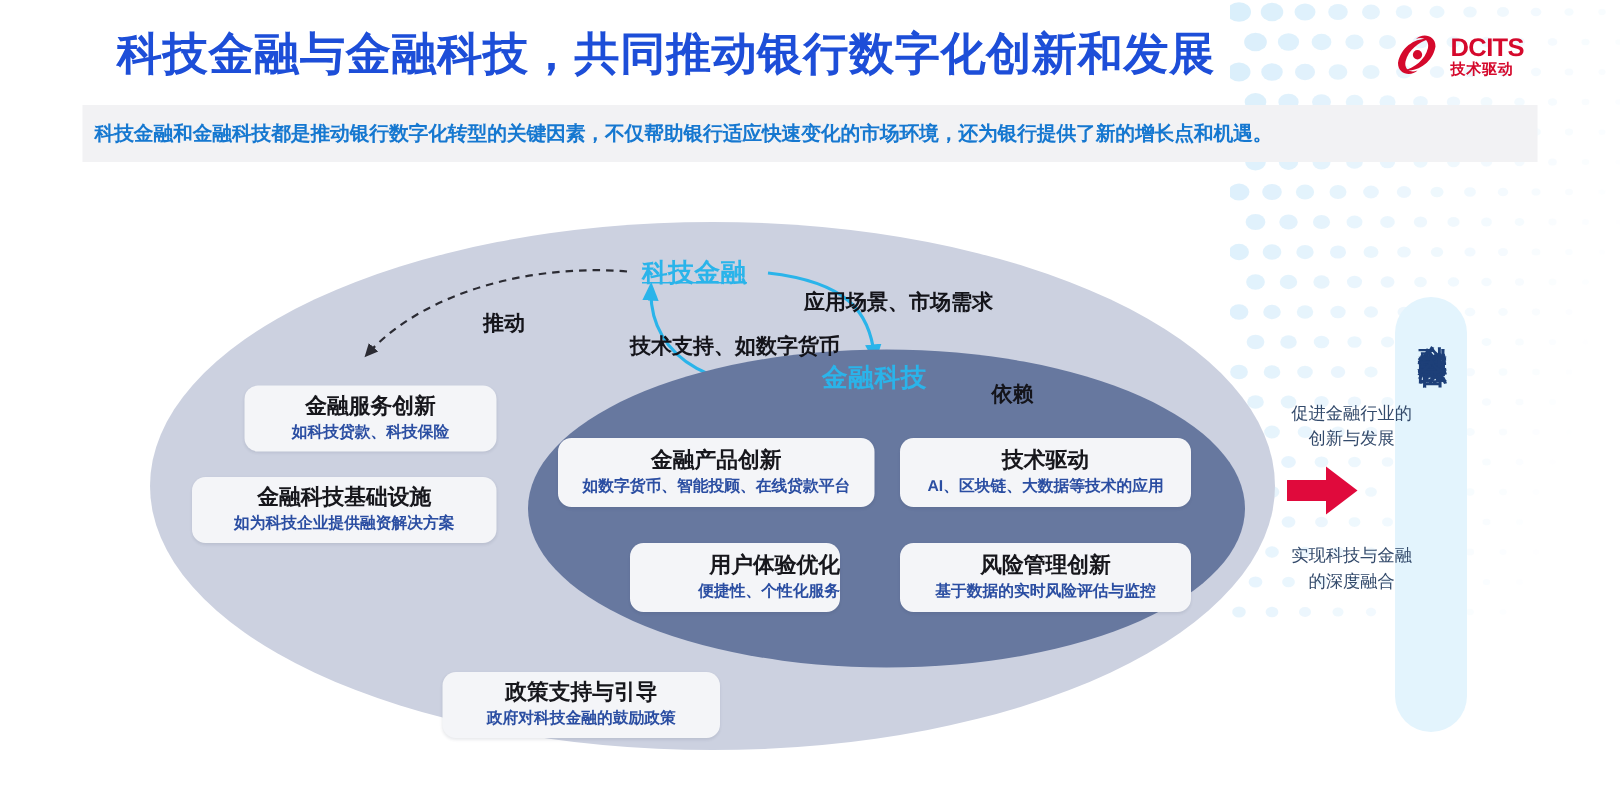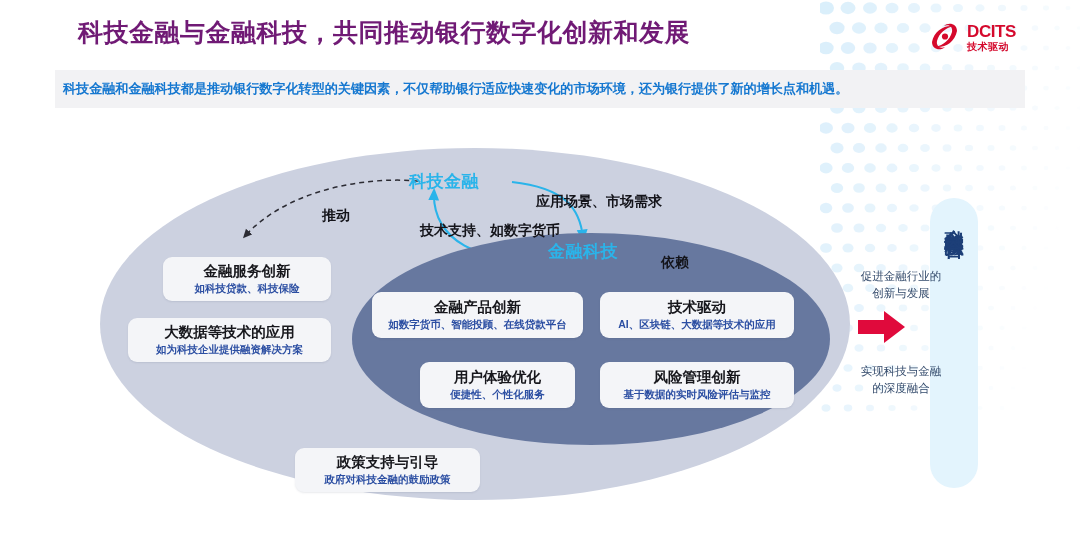--- a/index.html
+++ b/index.html
@@ -23,23 +23,23 @@
     width: 260px; height: 420px;
     pointer-events: none;
     z-index: 0;
   }
 
   
   #title {
     position: absolute;
     left: 78px; top: 16px;
     width: 760px;
-    font-size: 25px;
+    font-size: 30px;
     font-weight: bold;
-    color: #701a75;
+    color: #1d4ed8;
     letter-spacing: 0.5px;
     white-space: nowrap;
     z-index: 6;
   }
   #logo {
     position: absolute;
     left: 928px; top: 19px;
     width: 132px; height: 36px;
     z-index: 7;
     display: flex;
@@ -126,33 +126,33 @@
     margin-top: 2px;
     white-space: nowrap;
   }
 
   #card-fin-service      { left: 163px; top: 257px; width: 168px; height: 44px; }
   #card-fintech-product  { left: 128px; top: 318px; width: 203px; height: 44px; }
   #card-fintech-infra    { left: 198px; top: 385px; width: 185px; height: 44px; }
   #card-policy           { left: 295px; top: 448px; width: 185px; height: 44px; }
   #card-product-innov    { left: 372px; top: 292px; width: 211px; height: 46px; }
   #card-tech-driven      { left: 600px; top: 292px; width: 194px; height: 46px; }
-  #card-ux-opt           { left: 420px; top: 362px; width: 155px; height: 46px; }
+  #card-ux-opt           { left: 420px; top: 362px; width: 140px; height: 46px; align-items: flex-end; }
   #card-risk-mgmt        { left: 600px; top: 362px; width: 194px; height: 46px; }
 
   
   .lbl { position: absolute; z-index: 6; white-space: nowrap; }
   .lbl-cyan {
     font-size: 17px; font-weight: bold; color: #2ab4ea;
     letter-spacing: 0.5px;
   }
   .lbl-dark {
     font-size: 14px; font-weight: bold; color: #14141a;
   }
-  #lbl-keji-jinrong { left: 409px; top: 170px; }
+  #lbl-keji-jinrong { left: 428px; top: 170px; text-decoration: underline; }
   #lbl-jinrong-keji { left: 548px; top: 240px; }
   #lbl-tuidong      { left: 322px; top: 207px; }
   #lbl-app-scene    { left: 536px; top: 193px; }
   #lbl-tech-support { left: 420px; top: 222px; }
   #lbl-yilai        { left: 661px; top: 254px; }
 
   
   #right-pill {
     position: absolute;
     left: 930px; top: 198px;
@@ -505,21 +505,21 @@
   <div class="lbl lbl-dark" id="lbl-tuidong">推动</div>
   <div class="lbl lbl-dark" id="lbl-app-scene">应用场景、市场需求</div>
   <div class="lbl lbl-dark" id="lbl-tech-support">技术支持、如数字货币</div>
   <div class="lbl lbl-dark" id="lbl-yilai">依赖</div>
 
   <div class="card" id="card-fin-service">
     <div class="card-title">金融服务创新</div>
     <div class="card-sub">如科技贷款、科技保险</div>
   </div>
   <div class="card" id="card-fintech-product">
-    <div class="card-title">大数据等技术的应用</div>
+    <div class="card-title">金融科技基础设施</div>
     <div class="card-sub">如为科技企业提供融资解决方案</div>
   </div>
   <div class="card" id="card-policy">
     <div class="card-title">政策支持与引导</div>
     <div class="card-sub">政府对科技金融的鼓励政策</div>
   </div>
 
   <div class="card" id="card-product-innov">
     <div class="card-title">金融产品创新</div>
     <div class="card-sub">如数字货币、智能投顾、在线贷款平台</div>

